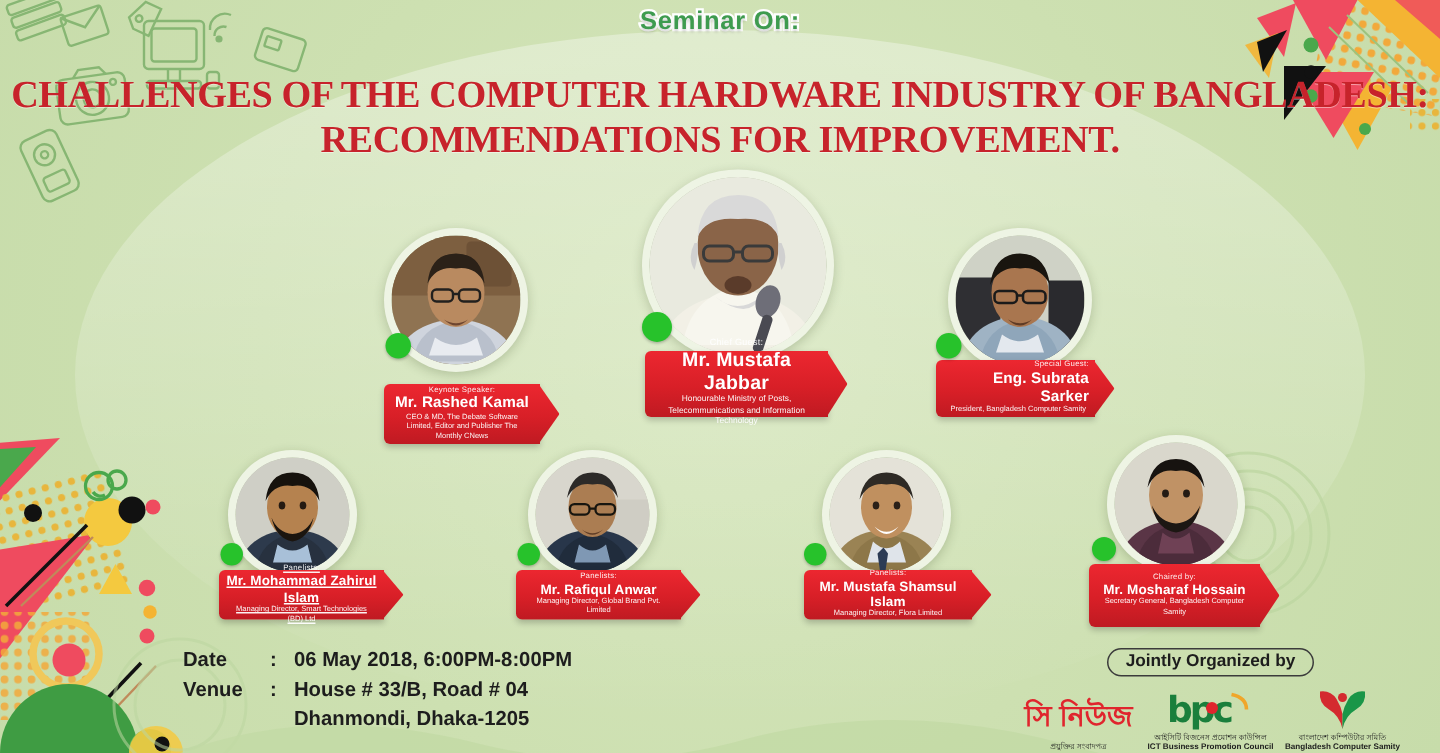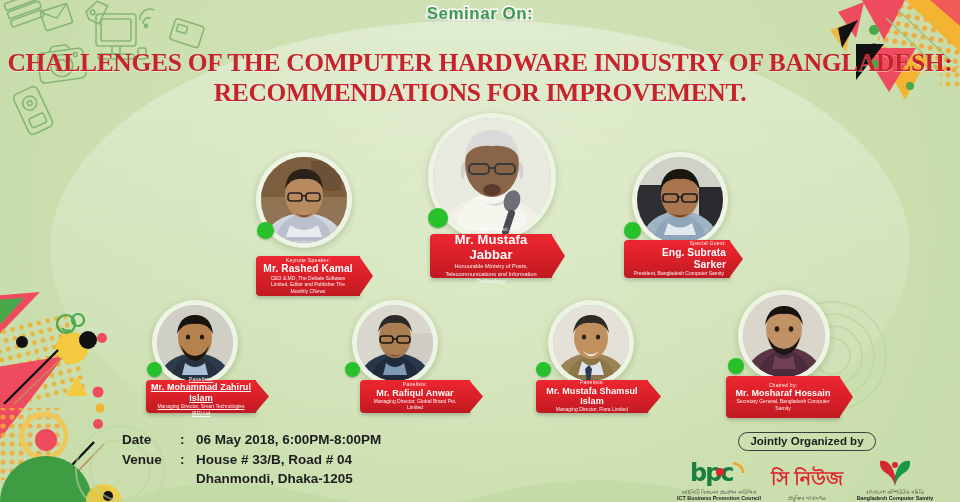--- a/index.html
+++ b/index.html
@@ -376,21 +376,21 @@
           <ellipse cx="38" cy="33" rx="16" ry="20" fill="#ab7d52"></ellipse>
           <path d="M21 27 q3 -17 17 -17 q14 0 17 17 q-6 -11 -17 -9 q-11 -2 -17 9Z" fill="#2c2a28"></path>
           <rect x="23" y="31" width="13" height="7" rx="3" fill="none" stroke="#17150f" stroke-width="1.5"></rect>
           <rect x="40" y="31" width="13" height="7" rx="3" fill="none" stroke="#17150f" stroke-width="1.5"></rect>
           <line x1="36" y1="34" x2="40" y2="34" stroke="#17150f" stroke-width="1.5"></line>
           <path d="M31 48 q7 5 14 0 q-7 7 -14 0Z" fill="#5f3d27"></path>
         </svg>
       </div>
     </div>
     <div class="dot" style="left:345px; top:362px; width:15px; height:15px;"></div>
-    <div class="ribbon" style="left:344px; top:380px; width:110px; height:33px;margin-left:16px;">
+    <div class="ribbon" style="left:344px; top:380px; width:110px; height:33px;">
       <div class="role">Panelists:</div>
       <div class="pname">Mr. Rafiqul Anwar</div>
       <div class="porg">Managing Director, Global Brand Pvt. Limited</div>
     </div>
   </div>
 
   <div class="person sml">
     <div class="photo-ring" style="left:548px; top:300px; width:86px; height:86px;">
       <div class="photo-inner">
         <svg viewBox="0 0 76 76" width="76" height="76">
@@ -454,37 +454,37 @@
       </span>
     </div>
   </div>
 
   <div class="organized">
     <span class="pill">Jointly Organized by</span>
     <div class="logos">
 
       <div class="logo">
         <div class="lmark">
+          <div class="cnews">
+            <span class="c1">সি নিউজ</span>
+          </div>
+        </div>
+        <div class="lbn">প্রযুক্তির সংবাদপত্র</div>
+      </div>
+
+      <div class="logo">
+        <div class="lmark">
           <svg width="60" height="28" viewBox="0 0 60 28">
             <text x="1" y="22" font-family="DejaVu Sans, sans-serif" font-size="24" font-weight="bold" fill="#1a7f3c" letter-spacing="-2">bpc</text>
             <circle cx="31" cy="13" r="4" fill="#e0252d"></circle>
             <path d="M44 4 q10 2 10 10" stroke="#f0a62a" stroke-width="2.4" fill="none"></path>
           </svg>
         </div>
         <div class="lbn">আইসিটি বিজনেস প্রমোশন কাউন্সিল</div>
         <div class="len">ICT Business Promotion Council</div>
-      </div>
-
-      <div class="logo">
-        <div class="lmark">
-          <div class="cnews">
-            <span class="c1">সি নিউজ</span>
-          </div>
-        </div>
-        <div class="lbn">প্রযুক্তির সংবাদপত্র</div>
       </div>
 
       <div class="logo">
         <div class="lmark">
           <svg width="34" height="28" viewBox="0 0 34 28">
             <path d="M17 27 q-2 -9 -9 -13 q-7 -4 -6 -12 q7 -1 11 5 q3 5 4 10Z" fill="#d42a2f"></path>
             <path d="M17 27 q2 -9 9 -13 q7 -4 6 -12 q-7 -1 -11 5 q-3 5 -4 10Z" fill="#1a9648"></path>
             <circle cx="17" cy="6" r="3" fill="#d42a2f"></circle>
           </svg>
         </div>

